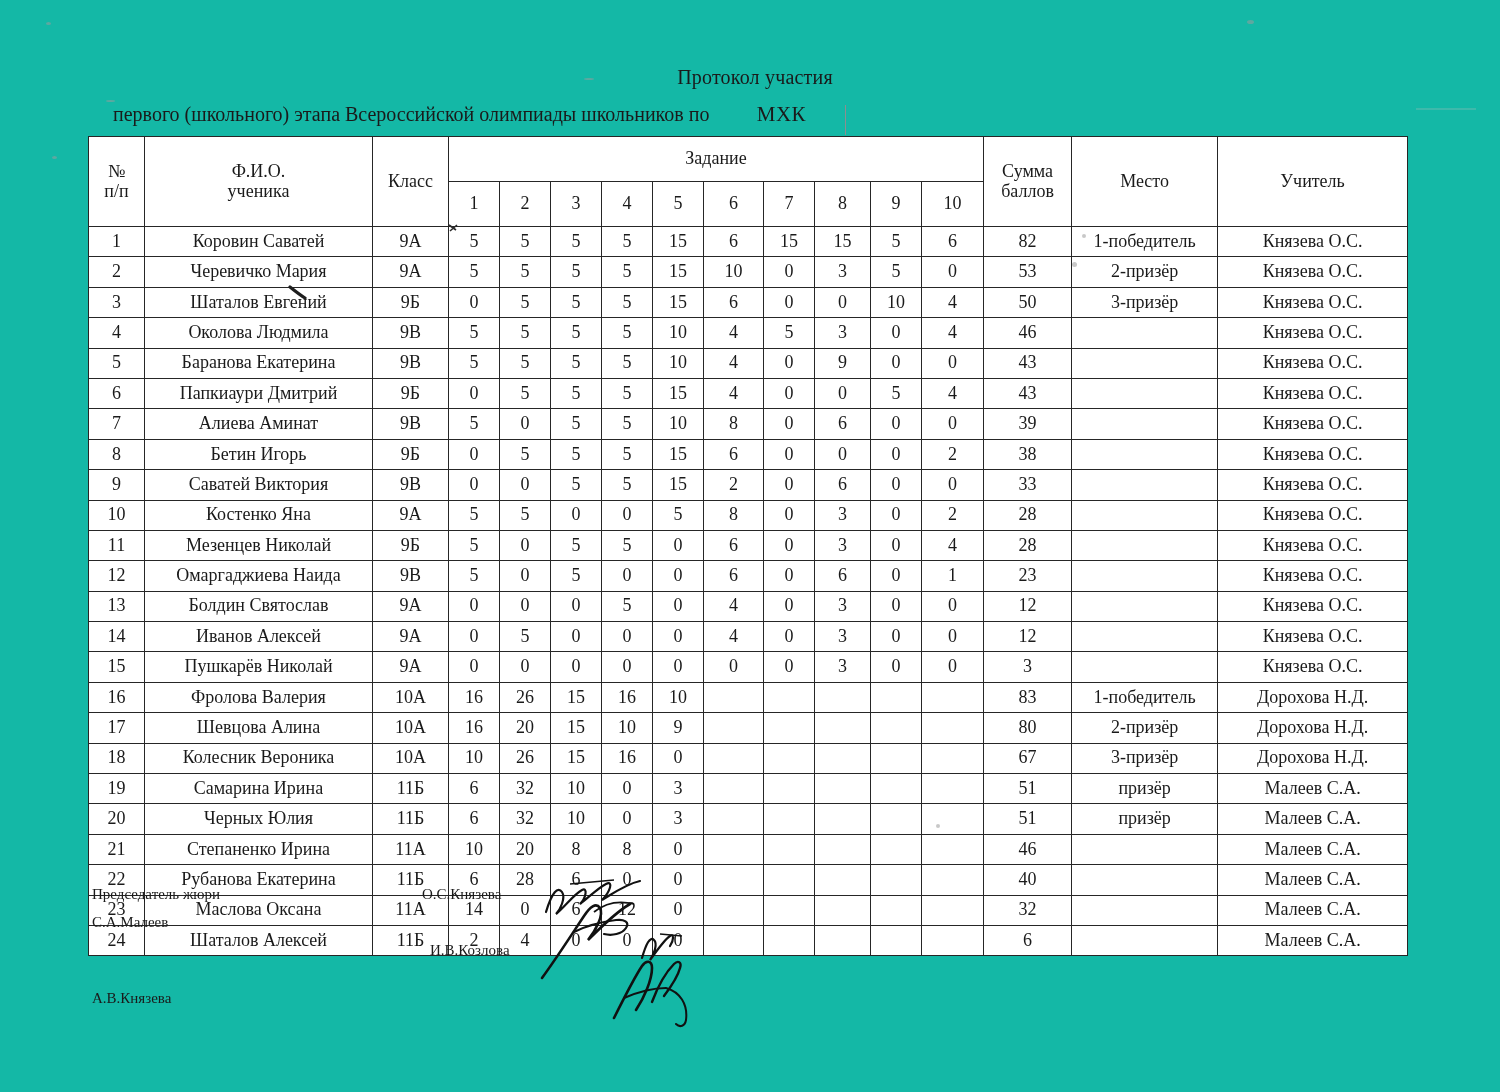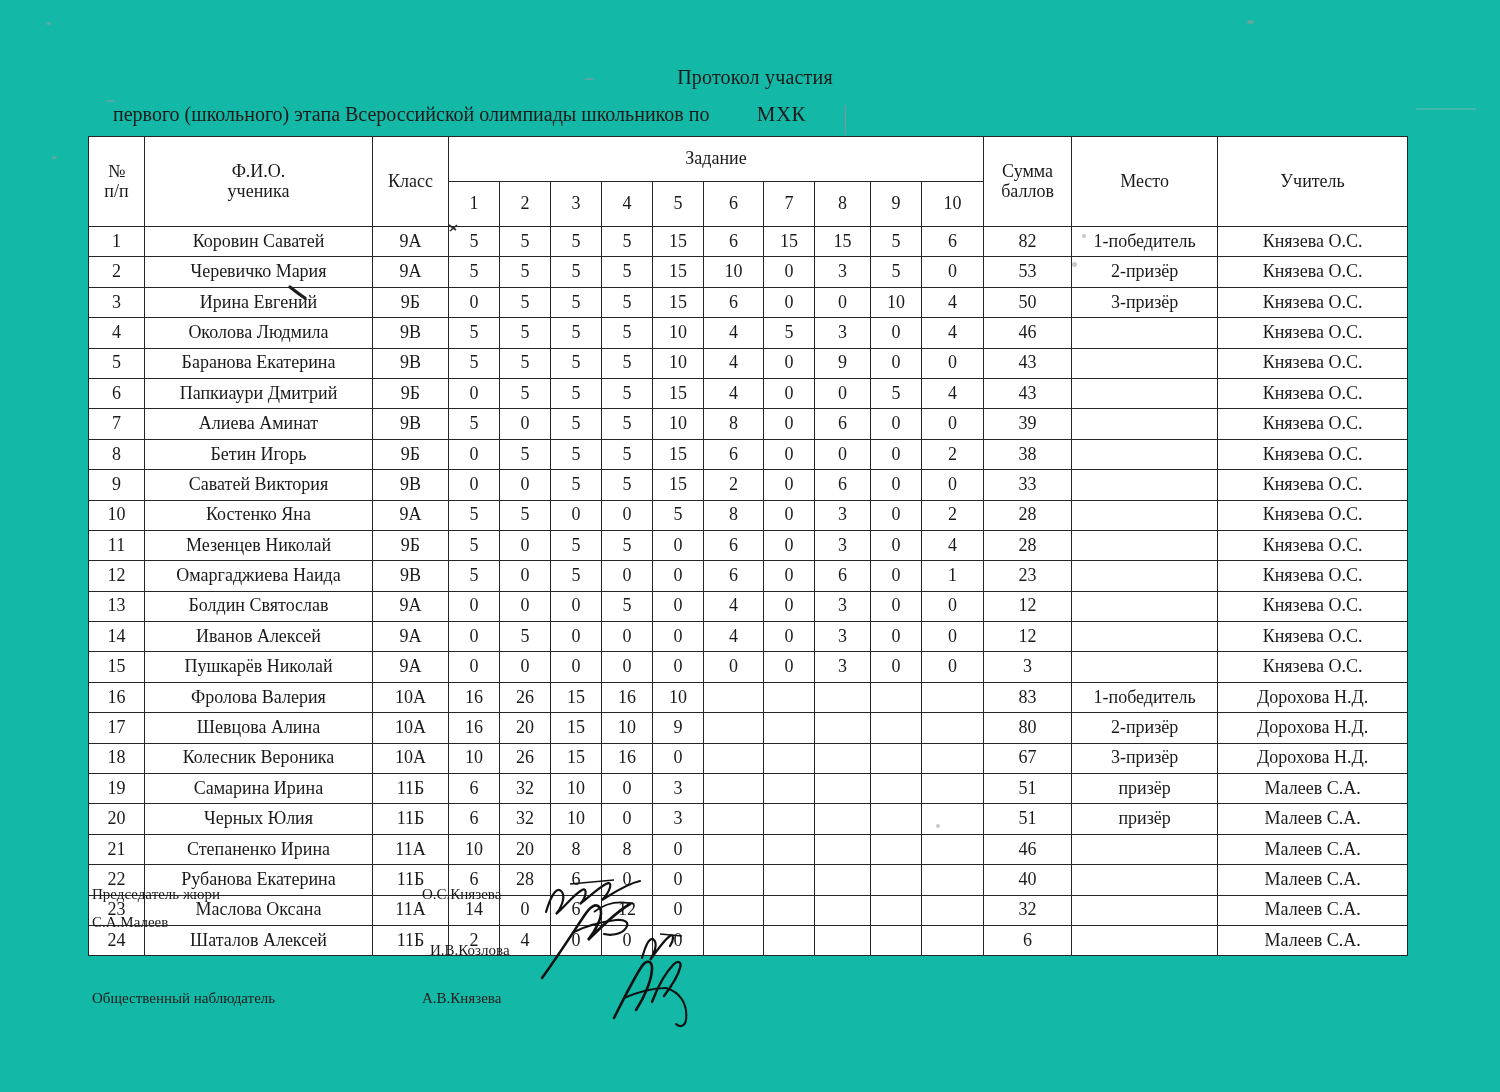--- a/index.html
+++ b/index.html
@@ -247,21 +247,21 @@
           <td class="c-score">0</td>
           <td class="c-score">3</td>
           <td class="c-score">5</td>
           <td class="c-score">0</td>
           <td class="c-sum">53</td>
           <td class="c-place">2-призёр</td>
           <td class="c-teacher">Князева О.С.</td>
         </tr>
         <tr>
           <td class="c-np">3</td>
-          <td class="c-fio">Ирина Евгений</td>
+          <td class="c-fio">Шаталов Евгений</td>
           <td class="c-klass">9Б</td>
           <td class="c-score">0</td>
           <td class="c-score">5</td>
           <td class="c-score">5</td>
           <td class="c-score">5</td>
           <td class="c-score">15</td>
           <td class="c-score">6</td>
           <td class="c-score">0</td>
           <td class="c-score">0</td>
           <td class="c-score">10</td>
@@ -672,21 +672,20 @@
       <span class="sig-name">О.С.Князева</span>
     </div>
     <div class="sig-row">
       <span class="sig-name">С.А.Малеев</span>
     </div>
     <div class="sig-row">
       <span class="sig-label"></span>
       <span class="sig-name indent">И.В.Козлова</span>
     </div>
     <div class="sig-row gap">
-      <span class="sig-label">Общественный наблюдатель</span>
       <span class="sig-name">А.В.Князева</span>
     </div>
   </div>
 
   <div class="scribble" style="left:540px;top:878px;">
     <svg width="110" height="46" viewBox="0 0 110 46">
       <path d="M6 34 C12 14 18 8 22 14 C26 20 20 32 16 36 C24 30 34 16 42 12 C48 9 46 20 40 26 C48 20 58 10 66 6 C74 2 70 14 62 22 C72 16 86 6 100 3" stroke="#111" stroke-width="2.2" fill="none" stroke-linecap="round"></path>
       <path d="M30 6 L74 2" stroke="#111" stroke-width="1.6" fill="none"></path>
     </svg>
   </div>

